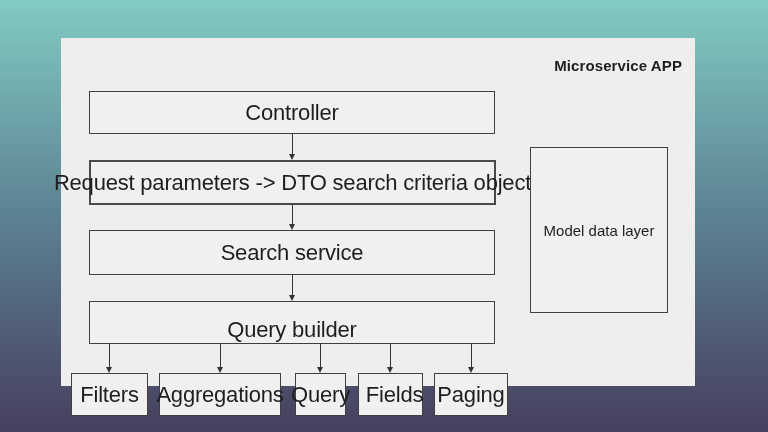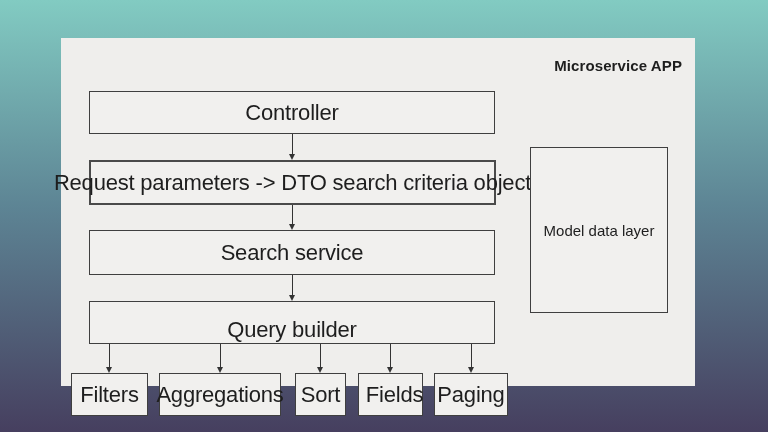--- a/index.html
+++ b/index.html
@@ -112,21 +112,21 @@
     <div class="varrow" style="left:325px; top:306px; height:29px;"></div>
     <div class="varrow" style="left:406px; top:306px; height:29px;"></div>
 
     <div class="node" style="left:10px; top:335px; width:77px; height:43px;">
       <span>Filters</span>
     </div>
     <div class="node" style="left:98px; top:335px; width:122px; height:43px;">
       <span>Aggregations</span>
     </div>
     <div class="node" style="left:234px; top:335px; width:51px; height:43px;">
-      <span>Sort</span>
+      <span>Query</span>
     </div>
     <div class="node" style="left:297px; top:335px; width:65px; height:43px;padding-left:8px;">
       <span>Fields</span>
     </div>
     <div class="node" style="left:373px; top:335px; width:74px; height:43px;text-align:right;">
       <span>Paging</span>
     </div>
 
     <div class="node side" style="left:469px; top:109px; width:138px; height:166px;">
       <span>Model data layer</span>

